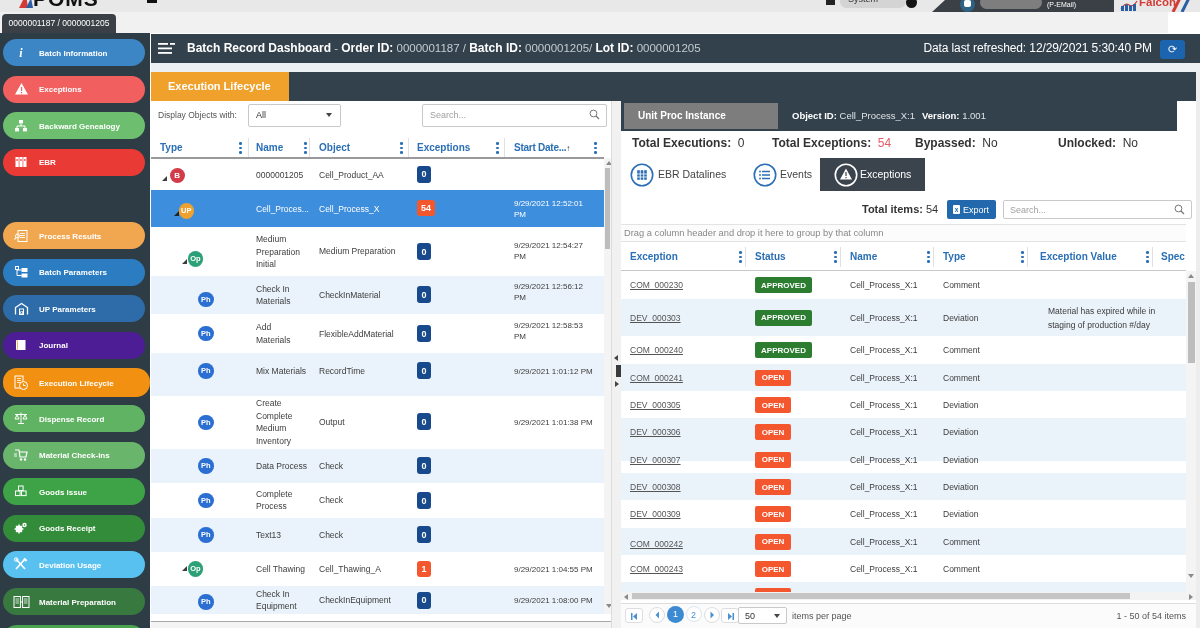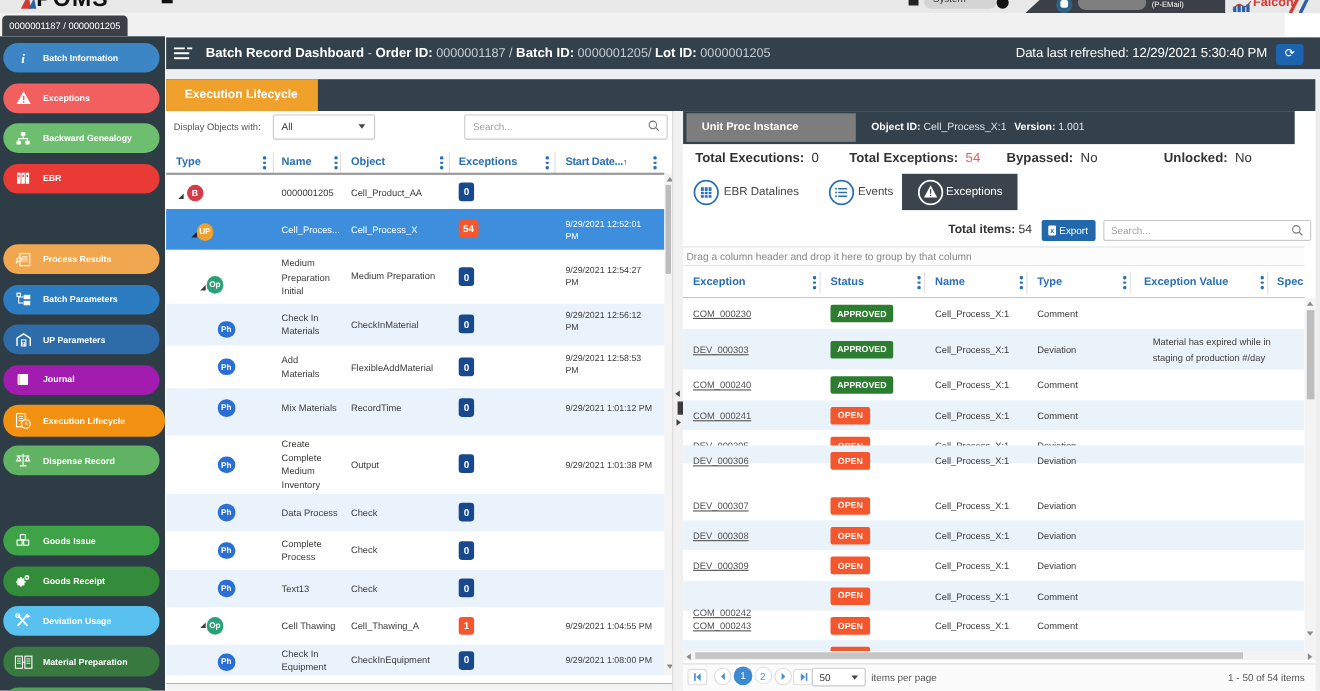--- a/index.html
+++ b/index.html
@@ -163,21 +163,21 @@
 <div class="pill" style="top:262.2px;background:#2d6ca8">
       <span class="ic">
         <svg width="15" height="14" viewBox="0 0 15 14">
           <path d="M1.5 12.5 V5.5 L7.5 1.5 L13.5 5.5 V12.5" stroke="#fff" stroke-width="1.3" fill="none"></path>
           <rect x="5.5" y="7" width="4" height="5.5" stroke="#fff" fill="none"></rect>
           <text x="7.5" y="11.5" font-size="5" fill="#fff" text-anchor="middle">q</text>
         </svg>
       </span>
       <span class="tx">UP Parameters</span>
     </div>
-<div class="pill" style="top:298.8px;background:#a21caf">
+<div class="pill" style="top:298.8px;background:#4c1d95">
       <span class="ic">
         <svg width="14" height="14" viewBox="0 0 14 14">
           <path d="M3 2 Q2 2 2 3 V11 Q2 12 3 12 H11.5 V2 Z" fill="#fff"></path>
           <path d="M3.5 2.5 V11.5" stroke="#f4a42a" stroke-width=".8"></path>
         </svg>
       </span>
       <span class="tx">Journal</span>
     </div>
 <div class="pill" style="top:335.4px;left:3px;width:147px;height:29px;background:#f29111">
       <span class="ic">
@@ -191,20 +191,31 @@
       <span class="tx">Execution Lifecycle</span>
     </div>
 <div class="pill" style="top:372px;background:#61b364">
       <span class="ic">
         <svg width="16" height="15" viewBox="0 0 16 15">
           <path d="M8 1.5 V12.5 M5 12.5 H11 M2 3.5 H14" stroke="#fff" fill="none"></path>
           <path d="M4 4 L2 8 H6 Z M12 4 L10 8 H14 Z" stroke="#fff" fill="none"></path>
         </svg>
       </span>
       <span class="tx">Dispense Record</span>
+    </div>
+<div class="pill" style="top:408.6px;background:#69b56c">
+      <span class="ic">
+        <svg width="16" height="15" viewBox="0 0 16 15">
+          <path d="M2 2 L6 2 L7 9 H13 L14 4 H6.5" stroke="#fff" stroke-width="1.2" fill="none"></path>
+          <circle cx="8" cy="11.5" r="1.2" fill="#fff"></circle>
+          <circle cx="12" cy="11.5" r="1.2" fill="#fff"></circle>
+          <path d="M1 6 H4 M1 8 H4" stroke="#fff" stroke-width=".9"></path>
+        </svg>
+      </span>
+      <span class="tx">Material Check-ins</span>
     </div>
 <div class="pill" style="top:445.2px;background:#3ea246">
       <span class="ic">
         <svg width="16" height="15" viewBox="0 0 16 15">
           <rect x="2.5" y="7" width="4.6" height="4.6" stroke="#fff" fill="none"></rect>
           <rect x="8.5" y="7" width="4.6" height="4.6" stroke="#fff" fill="none"></rect>
           <rect x="5.5" y="2" width="4.6" height="4.6" stroke="#fff" fill="none"></rect>
         </svg>
       </span>
       <span class="tx">Goods Issue</span>
@@ -532,21 +543,21 @@
         <div class="sbadge" style="left:134px;top:6px;width:36px;height:16px;background:#f4572d">OPEN</div>
         <div class="rcell" style="left:229px;top:9px">Cell_Process_X:1</div>
         <div class="rcell" style="left:322px;top:9px">Comment</div>
       </div>
   <div class="rrow" style="top:290px;height:27px">
         <div class="rcell rlink" style="left:9px;top:9px">DEV_000305</div>
         <div class="sbadge" style="left:134px;top:6px;width:36px;height:16px;background:#f4572d">OPEN</div>
         <div class="rcell" style="left:229px;top:9px">Cell_Process_X:1</div>
         <div class="rcell" style="left:322px;top:9px">Deviation</div>
       </div>
-  <div class="rrow alt" style="top:304px;height:16px">
+  <div class="rrow alt" style="top:317px;height:43px">
         <div class="rcell rlink" style="left:9px;top:9px">DEV_000306</div>
         <div class="sbadge" style="left:134px;top:6px;width:36px;height:16px;background:#f4572d">OPEN</div>
         <div class="rcell" style="left:229px;top:9px">Cell_Process_X:1</div>
         <div class="rcell" style="left:322px;top:9px">Deviation</div>
       </div>
   <div class="rrow" style="top:344.5px;height:27.5px">
         <div class="rcell rlink" style="left:9px;top:9px">DEV_000307</div>
         <div class="sbadge" style="left:134px;top:6px;width:36px;height:16px;background:#f4572d">OPEN</div>
         <div class="rcell" style="left:229px;top:9px">Cell_Process_X:1</div>
         <div class="rcell" style="left:322px;top:9px">Deviation</div>
@@ -557,21 +568,21 @@
         <div class="rcell" style="left:229px;top:9px">Cell_Process_X:1</div>
         <div class="rcell" style="left:322px;top:9px">Deviation</div>
       </div>
   <div class="rrow" style="top:399px;height:27.5px">
         <div class="rcell rlink" style="left:9px;top:9px">DEV_000309</div>
         <div class="sbadge" style="left:134px;top:6px;width:36px;height:16px;background:#f4572d">OPEN</div>
         <div class="rcell" style="left:229px;top:9px">Cell_Process_X:1</div>
         <div class="rcell" style="left:322px;top:9px">Deviation</div>
       </div>
   <div class="rrow alt" style="top:426.5px;height:27.5px">
-        <div class="rcell rlink" style="left:9px;top:24px">COM_000242</div>
+        <div class="rcell rlink" style="left:9px;top:11px">COM_000242</div>
         <div class="sbadge" style="left:134px;top:6px;width:36px;height:16px;background:#f4572d">OPEN</div>
         <div class="rcell" style="left:229px;top:9px">Cell_Process_X:1</div>
         <div class="rcell" style="left:322px;top:9px">Comment</div>
       </div>
   <div class="rrow" style="top:454px;height:27px">
         <div class="rcell rlink" style="left:9px;top:9px">COM_000243</div>
         <div class="sbadge" style="left:134px;top:6px;width:36px;height:16px;background:#f4572d">OPEN</div>
         <div class="rcell" style="left:229px;top:9px">Cell_Process_X:1</div>
         <div class="rcell" style="left:322px;top:9px">Comment</div>
       </div>

